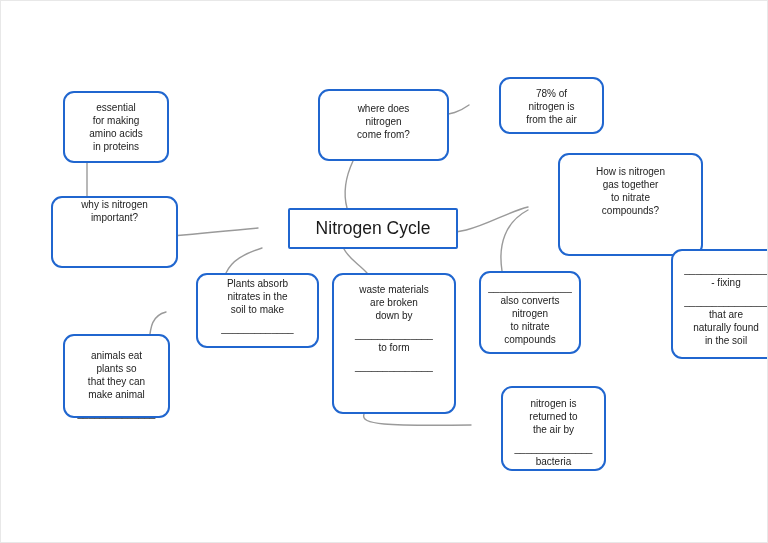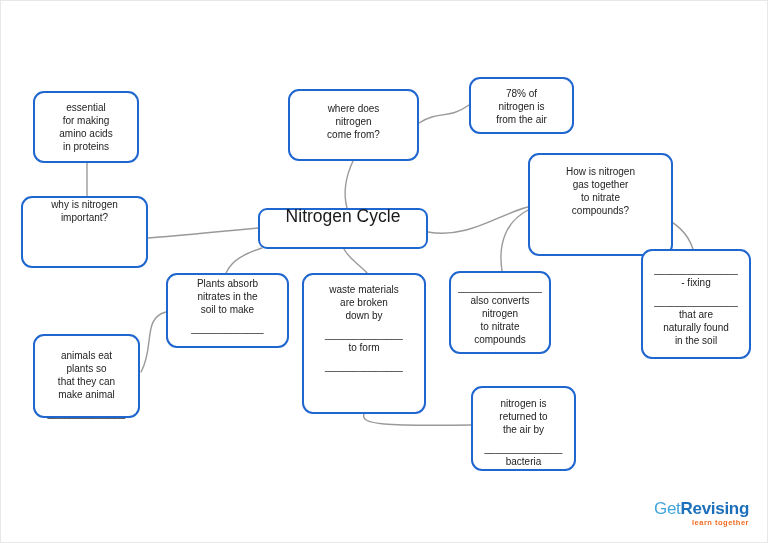--- a/index.html
+++ b/index.html
@@ -1,21 +1,21 @@
 <!DOCTYPE html>
 <html><head>
 <meta charset="utf-8">
 <style>
   html,body{margin:0;padding:0;background:#fff;}
   #page{position:relative;width:768px;height:543px;background:#ffffff;border:1px solid #e8e8e8;box-sizing:border-box;overflow:hidden;font-family:"Liberation Sans",sans-serif;}
   #wires{position:absolute;left:0;top:0;width:768px;height:543px;}
-  .node{position:absolute;box-sizing:border-box;background:#fff;border:2.5px solid #2066cf;border-radius:11px;text-align:center;color:#222;font-size:10px;line-height:13px;}
+  .node{position:absolute;box-sizing:border-box;background:#fff;border:2.5px solid #2066cf;border-radius:11px;text-align:center;color:#222;font-size:10px;line-height:13px;margin-left:30px;}
   .node .line{min-height:13px;white-space:nowrap;overflow:hidden;}
   .node .line.gap{min-height:6px;height:6px;}
-  #b-center{display:flex;justify-content:center;font-size:17.5px;color:#1a1a1a;border-radius:9px;}
+  #b-center{display:flex;align-items:center;justify-content:center;font-size:17.5px;color:#1a1a1a;border-radius:2px;}
   
   #b-essential{left:32px;top:90px;width:106px;height:72px;padding-top:8px;}
   #b-why{left:20px;top:195px;width:127px;height:72px;}
   #b-where{left:287px;top:88px;width:131px;height:72px;padding-top:11px;}
   #b-air78{left:468px;top:76px;width:105px;height:57px;padding-top:8px;}
   #b-center{left:257px;top:207px;width:170px;height:41px;}
   #b-how{left:527px;top:152px;width:145px;height:103px;padding-top:10px;}
   #b-fixing{left:640px;top:248px;width:110px;height:110px;padding-top:12px;}
   #b-also{left:448px;top:270px;width:102px;height:83px;padding-top:8px;}
   #b-waste{left:301px;top:272px;width:124px;height:141px;padding-top:8px;}
@@ -122,18 +122,14 @@
     </div>
   <div class="node" id="b-returned">
       <div class="line">nitrogen is</div>
       <div class="line">returned to</div>
       <div class="line">the air by</div>
       <div class="line gap"></div>
       <div class="line">______________</div>
       <div class="line">bacteria</div>
     </div>
 
-  <div id="logo">
-    <div class="wordmark"><span class="get">Get</span><span class="revising">Revising</span></div>
-    <div class="tagline">learn together</div>
-  </div>
 
 </div>
 
 </body></html>

